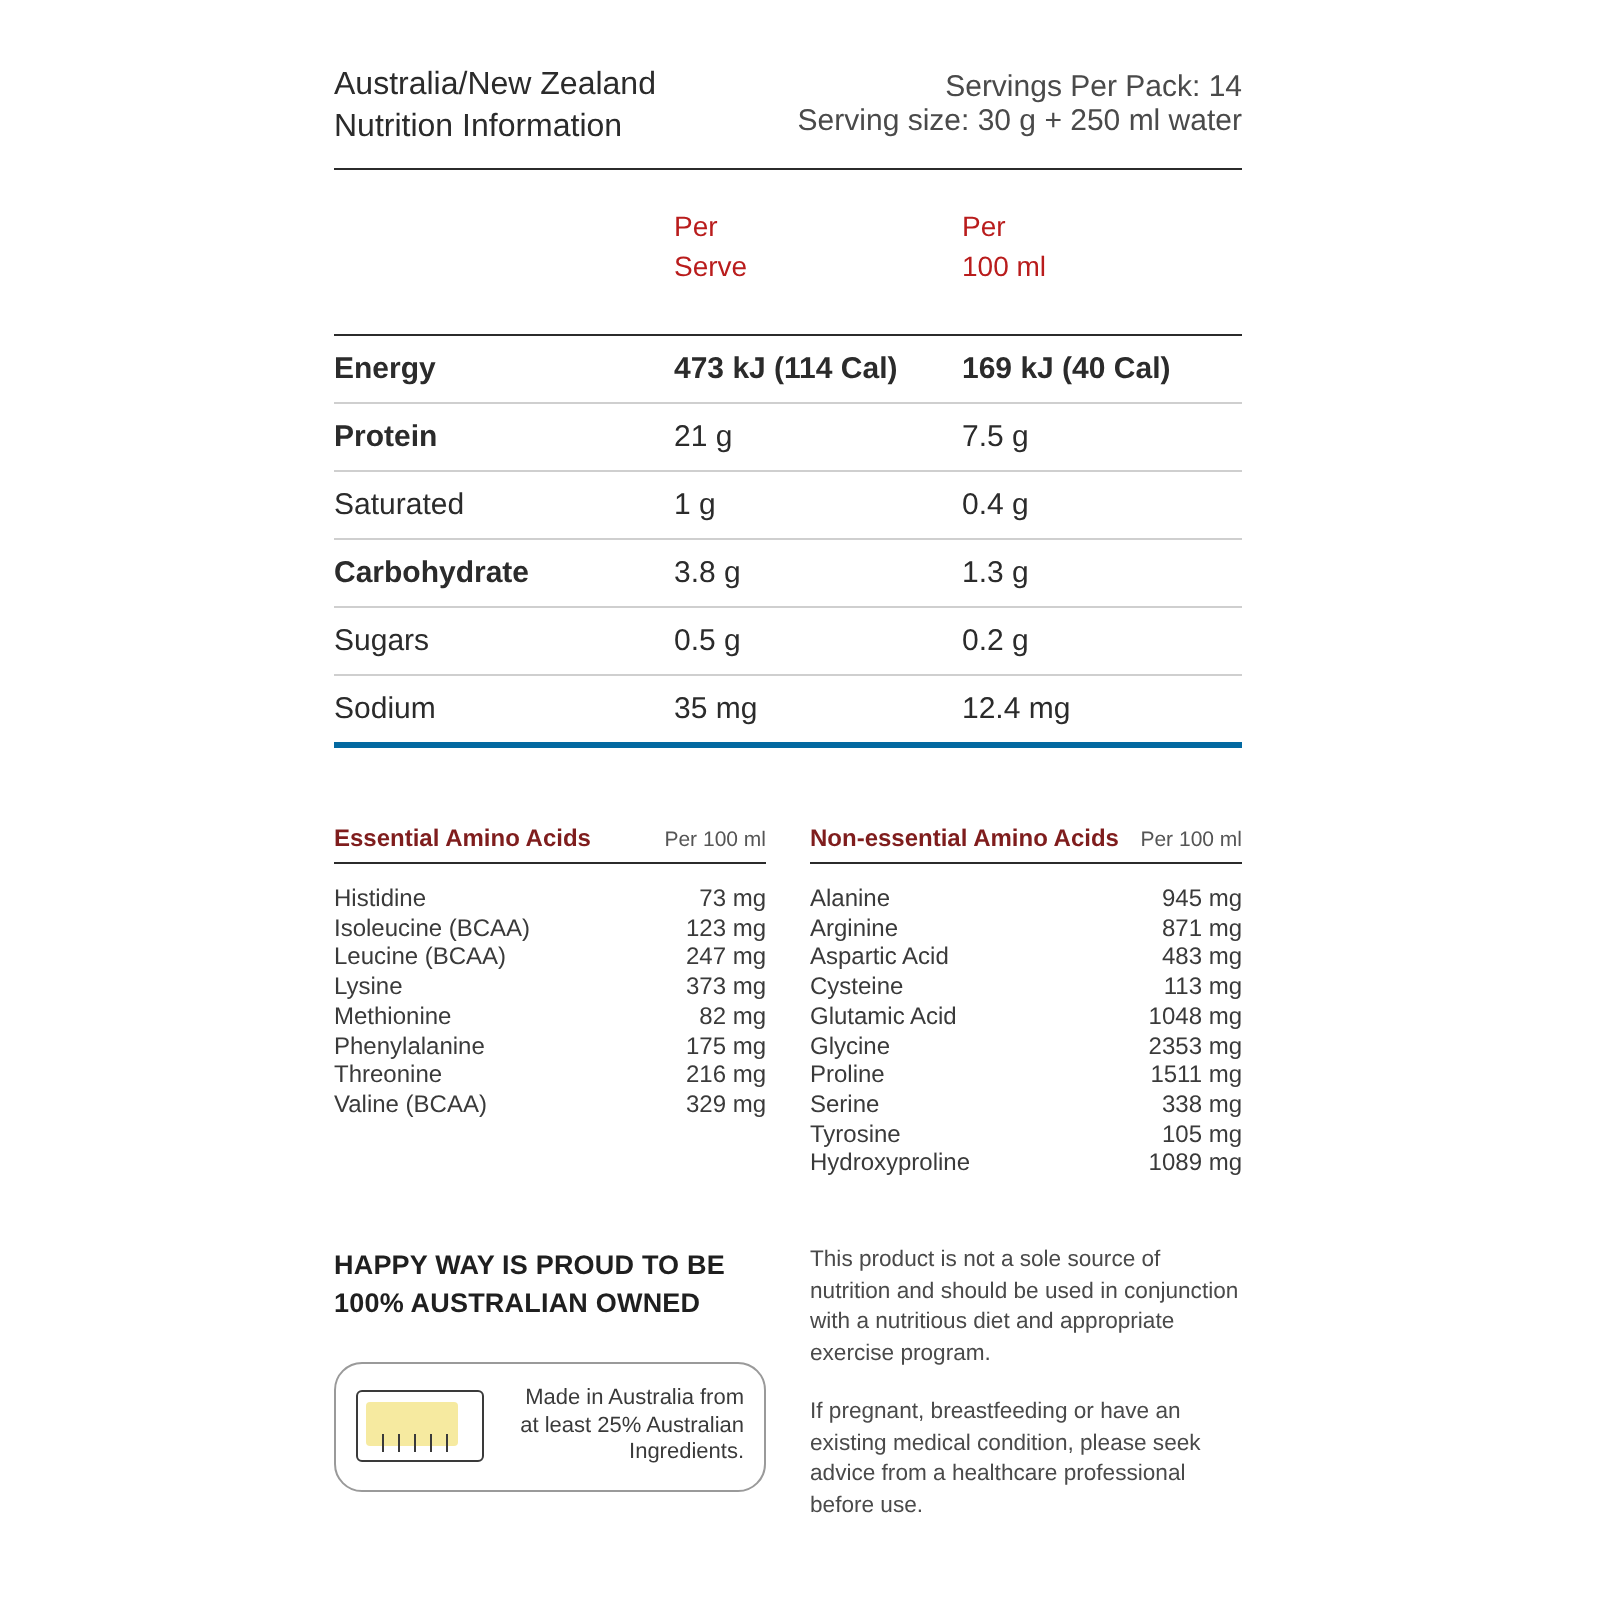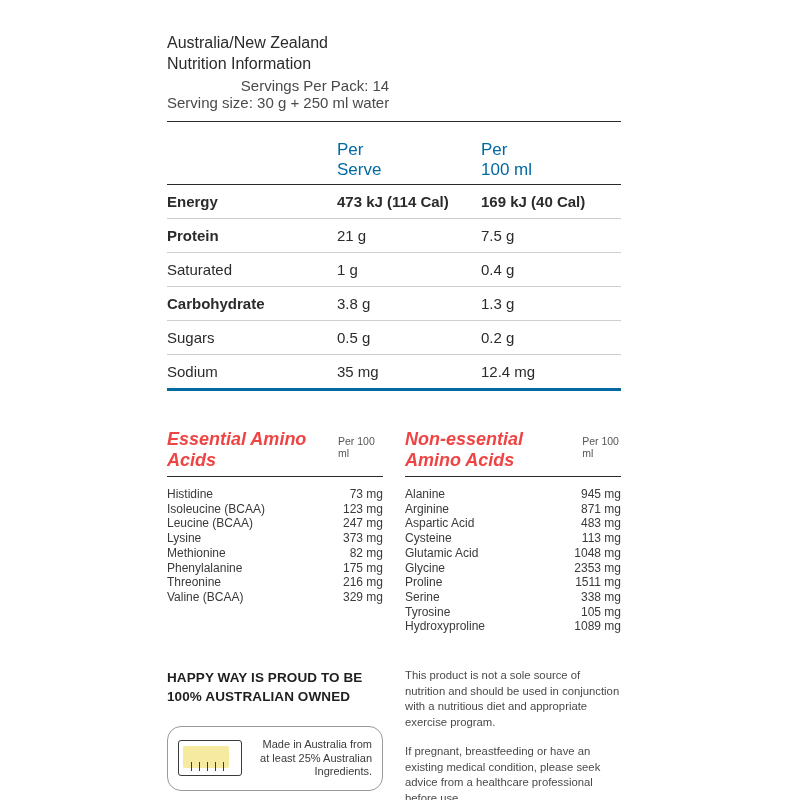--- a/index.html
+++ b/index.html
@@ -22,21 +22,20 @@
     width: 454px;
   }
 
   
   .header {
     display: flex;
     justify-content: space-between;
     align-items: flex-start;
     padding-bottom: 10px;
     border-bottom: 1.5px solid #2b2b2b;
-    flex-direction: column;
   }
   .header-title {
     font-size: 16px;
     line-height: 21px;
     color: #2b2b2b;
     font-weight: 400;
   }
   .header-right {
     text-align: right;
     font-size: 15px;
@@ -55,25 +54,25 @@
     padding: 8px 0;
     font-size: 15px;
     color: #2b2b2b;
     vertical-align: top;
   }
   table.nutri td.c0 { width: 170px; }
   table.nutri td.c1 { width: 144px; }
   table.nutri td.c2 { width: 140px; }
 
   tr.colhead td {
-    font-size: 17px;
+    font-size: 14px;
     line-height: 20px;
-    padding-bottom: 4px;
+    padding-bottom: 24px;
     padding-top: 2px;
-    color: #0369a1;
+    color: #b91c1c;
   }
   tr.row td { border-top: 1px solid #cfcfcf; }
   tr.row.first td { border-top: 1.5px solid #2b2b2b; }
   tr.row.last td { border-bottom: 3px solid #0369a1; }
   .bold { font-weight: 700; }
 
   
   .amino-wrap {
     display: flex;
     margin-top: 38px;
@@ -81,24 +80,23 @@
   }
   .amino-col { width: 216px; }
   .amino-head {
     display: flex;
     justify-content: space-between;
     align-items: baseline;
     border-bottom: 1px solid #2b2b2b;
     padding-bottom: 5px;
   }
   .amino-head .t {
-    font-size: 18px;
+    font-size: 12px;
     font-weight: 700;
-    color: #ef4444;
-    font-style: italic;
+    color: #7f1d1d;
   }
   .amino-head .u {
     font-size: 10.5px;
     color: #555;
   }
   ul.amino {
     list-style: none;
     margin: 10px 0 0 0;
     padding: 0;
   }

